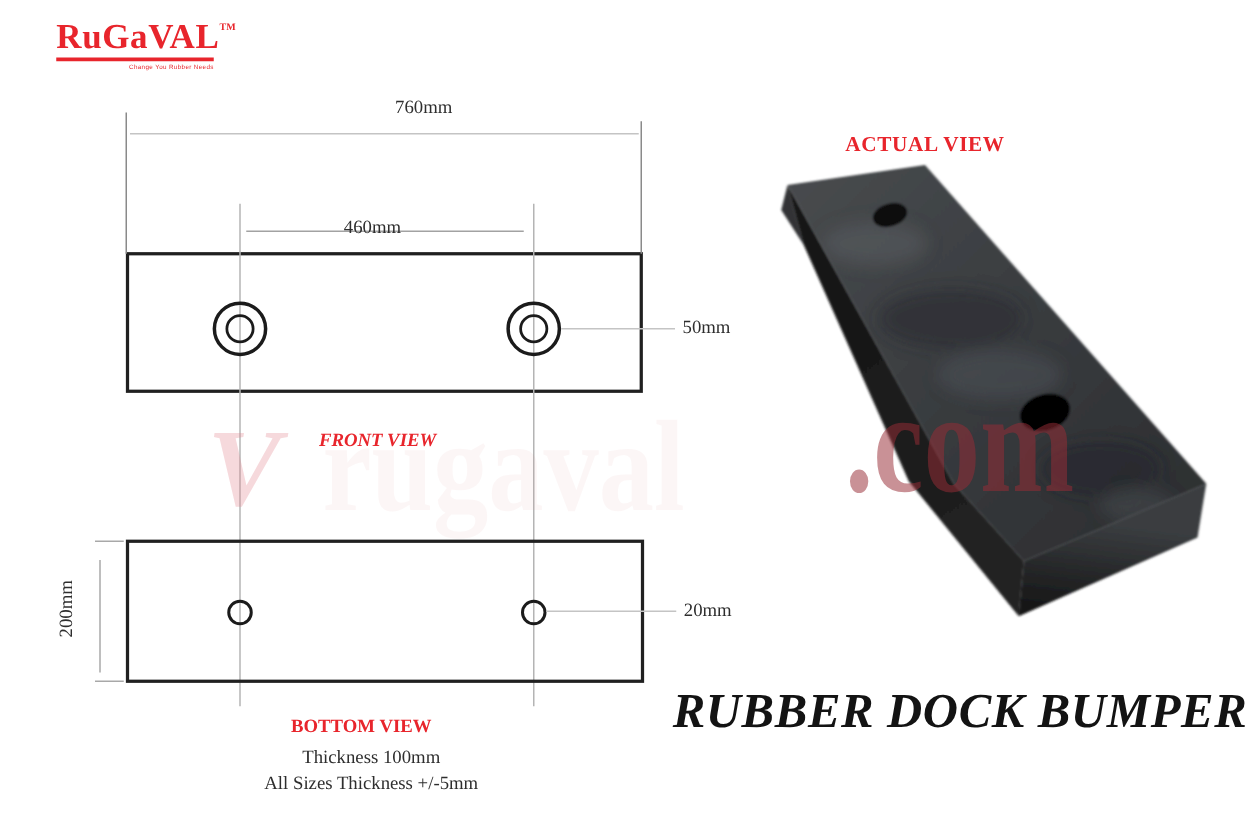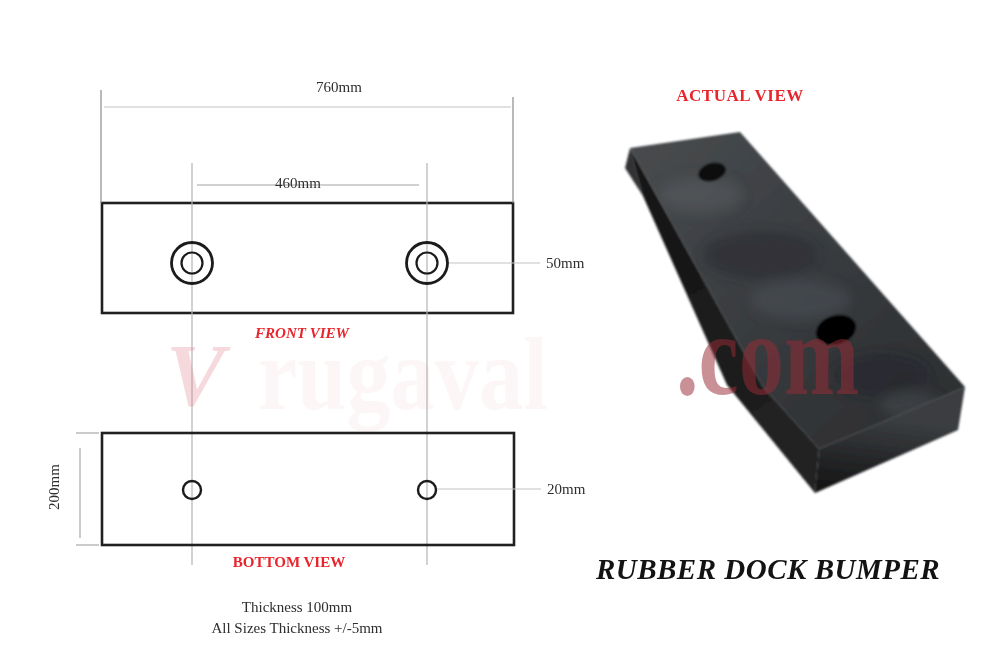--- a/index.html
+++ b/index.html
@@ -20,24 +20,24 @@
     font-size:5px;color:#e8252c;text-align:right;width:126px;margin-top:2px;
     letter-spacing:.3px;font-family:"Liberation Sans",sans-serif;
   }
   
   .lbl{
     position:absolute;transform:translate(-50%,-50%);white-space:nowrap;
     font-family:"Liberation Serif",serif;font-size:15px;color:#2e2e2e;
   }
   .lbl.left-anchor{transform:translate(0,-50%);}
   .lbl.rot{transform:translate(-50%,-50%) rotate(-90deg);}
-  .lbl.red{color:#e8252c;font-weight:bold;}
+  .lbl.red{color:#e8252c;font-weight:bold;margin-top:20px;}
   .actual-view{font-size:17px;letter-spacing:.5px;}
   .title-line{
-    font-weight:bold;font-style:italic;font-size:29px;color:#131313;
+    font-weight:bold;font-style:italic;font-size:39px;color:#131313;
     letter-spacing:.5px;
   }
   
   .wm{position:absolute;font-family:"Liberation Serif",serif;font-weight:bold;
       transform-origin:left top;pointer-events:none;line-height:1;}
   .wm-faint{left:166px;top:332px;font-size:88px;font-style:italic;color:rgba(224,128,138,.30);}
   .wm-mid{left:258px;top:322px;font-size:104px;color:rgba(214,122,132,.07);transform:scaleX(.85);}
   .wm-main{left:676px;top:297px;font-size:116px;color:rgba(152,44,54,.52);transform:scaleX(.78);}
 </style>
 </head>
@@ -119,20 +119,25 @@
 
       <ellipse cx="712" cy="172" rx="14" ry="9" transform="rotate(-17 712 172)" fill="#0a0a0a"></ellipse>
       <ellipse cx="836" cy="330" rx="20.5" ry="14.5" transform="rotate(-17 836 330)" fill="#060606"></ellipse>
     </g>
   </svg>
 
   <span class="wm wm-faint">V</span>
   <span class="wm wm-mid">rugaval</span>
   <span class="wm wm-main">.com</span>
 
+  <div class="logo">
+    <span class="logo-text">RuGaVAL</span><sup class="logo-tm">TM</sup>
+    <div class="logo-rule"></div>
+    <div class="logo-tagline">Change You Rubber Needs</div>
+  </div>
 
   <div class="lbl" style="left:295px;top:87px;margin-left:44px;">760mm</div>
   <div class="lbl" style="left:298px;top:183px;text-align:right;">460mm</div>
   <div class="lbl left-anchor" style="left:546px;top:263px;">50mm</div>
   <div class="lbl left-anchor" style="left:547px;top:489px;">20mm</div>
   <div class="lbl rot" style="left:54px;top:487px;">200mm</div>
 
   <div class="lbl red" style="left:302px;top:333px;font-style:italic;">FRONT VIEW</div>
   <div class="lbl red" style="left:289px;top:562px;">BOTTOM VIEW</div>
   <div class="lbl red actual-view" style="left:740px;top:96px;">ACTUAL VIEW</div>

